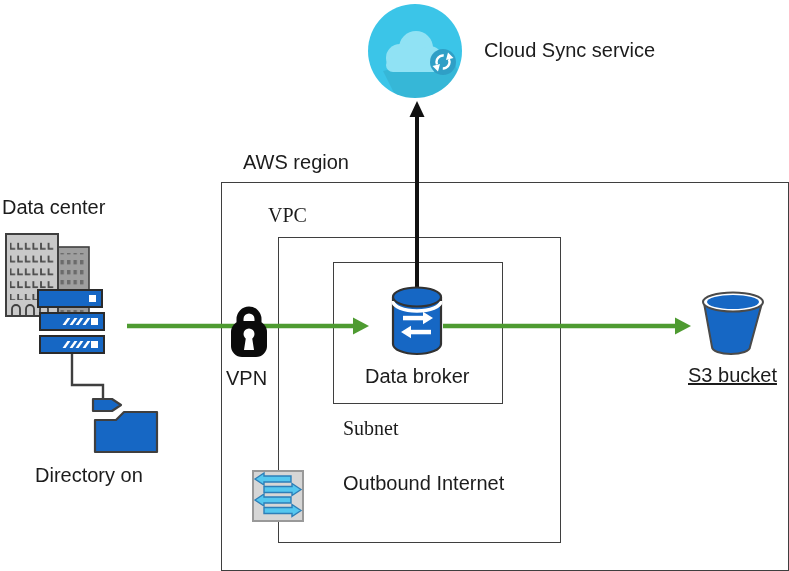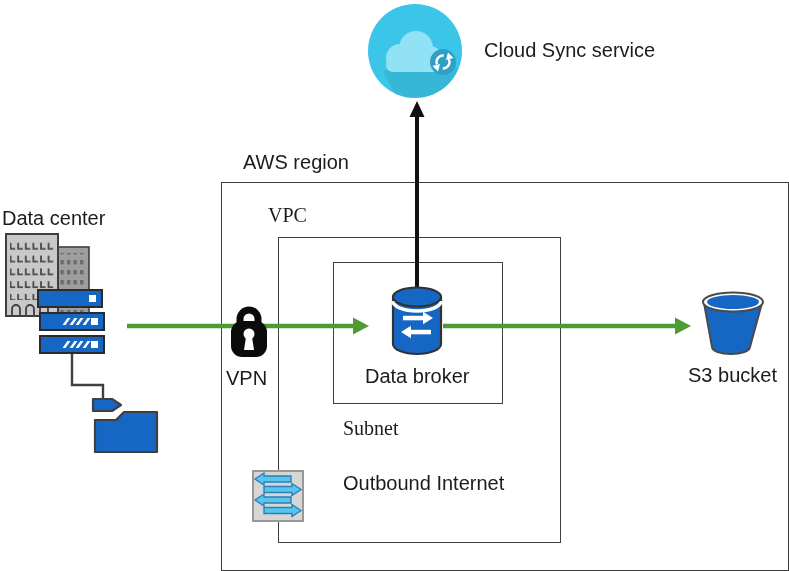--- a/index.html
+++ b/index.html
@@ -160,27 +160,28 @@
   <svg class="icon" style="left:251px;top:469px;" width="54" height="54" viewBox="0 0 54 54">
     <rect x="2" y="2" width="50" height="50" fill="var(--icon-gray-bg)" stroke="#999" stroke-width="2"></rect>
     <g>
       <polygon class="f-oarrow" points="4,10 13,4 13,7 40,7 40,13 13,13 13,16"></polygon>
       <polygon class="f-oarrow" points="50,20.5 41,14.5 41,17.5 13,17.5 13,23.5 41,23.5 41,26.5"></polygon>
       <polygon class="f-oarrow" points="4,31 13,25 13,28 40,28 40,34 13,34 13,37"></polygon>
       <polygon class="f-oarrow" points="50,41.5 41,35.5 41,38.5 13,38.5 13,44.5 41,44.5 41,47.5"></polygon>
     </g>
   </svg>
 
-  <div class="lbl" style="left:2px;top:208px;">Data center</div>
+  <div class="lbl" style="left:2px;top:197px;">Data center</div>
   <div class="lbl" style="left:210px;top:152px;margin-left:33px;">AWS region</div>
   <div class="lbl" style="left:268px;top:205px;font-family:Liberation Serif, serif;">VPC</div>
   <div class="lbl" style="left:343px;top:418px;font-family:Liberation Serif, serif;">Subnet</div>
   <div class="lbl center" style="left:226px;top:368px;width:46px;">VPN</div>
   <div class="lbl center" style="left:365px;top:366px;width:104px;">Data broker</div>
-  <div class="lbl center" style="left:688px;top:365px;width:90px;">S3 bucket</div>
+  <div class="lbl center" style="left:688px;top:365px;width:90px;text-decoration:underline;">S3 bucket</div>
   <div class="lbl" style="left:484px;top:40px;">Cloud Sync service</div>
   <div class="lbl" style="left:316px;top:473px;line-height:21px;margin-left:27px;">
     <div>Outbound Internet</div>
   </div>
   <div class="lbl" style="left:35px;top:464px;line-height:22px;">
+    <div>Directory on</div>
   </div>
 
 </div>
 
 </body></html>

